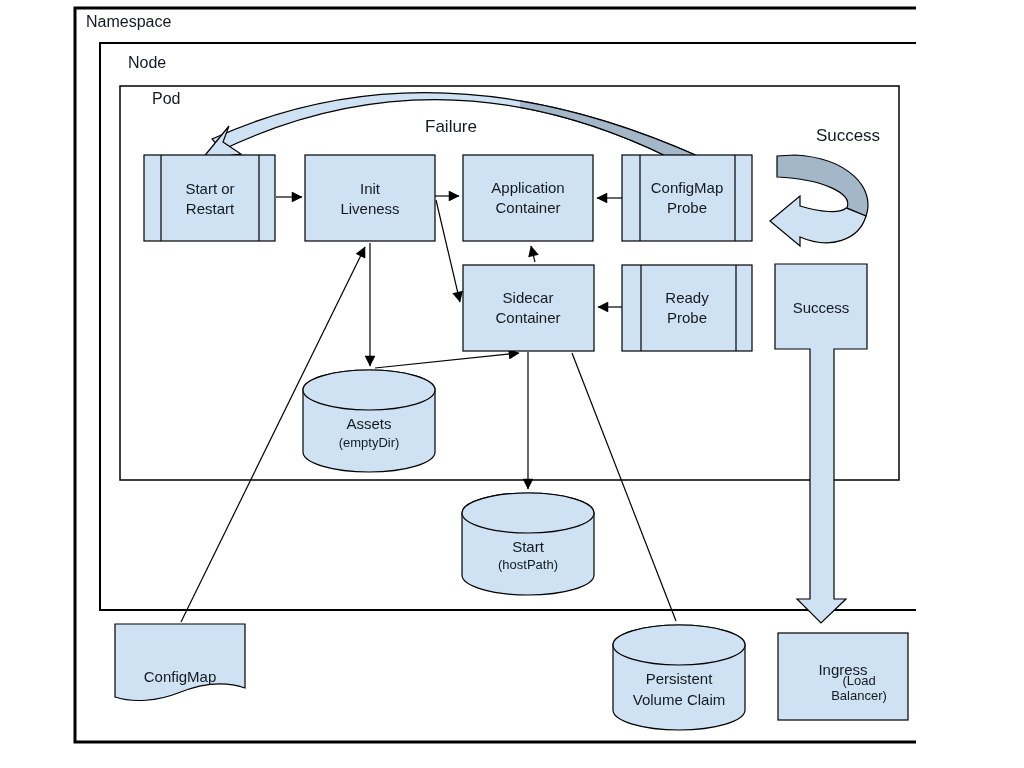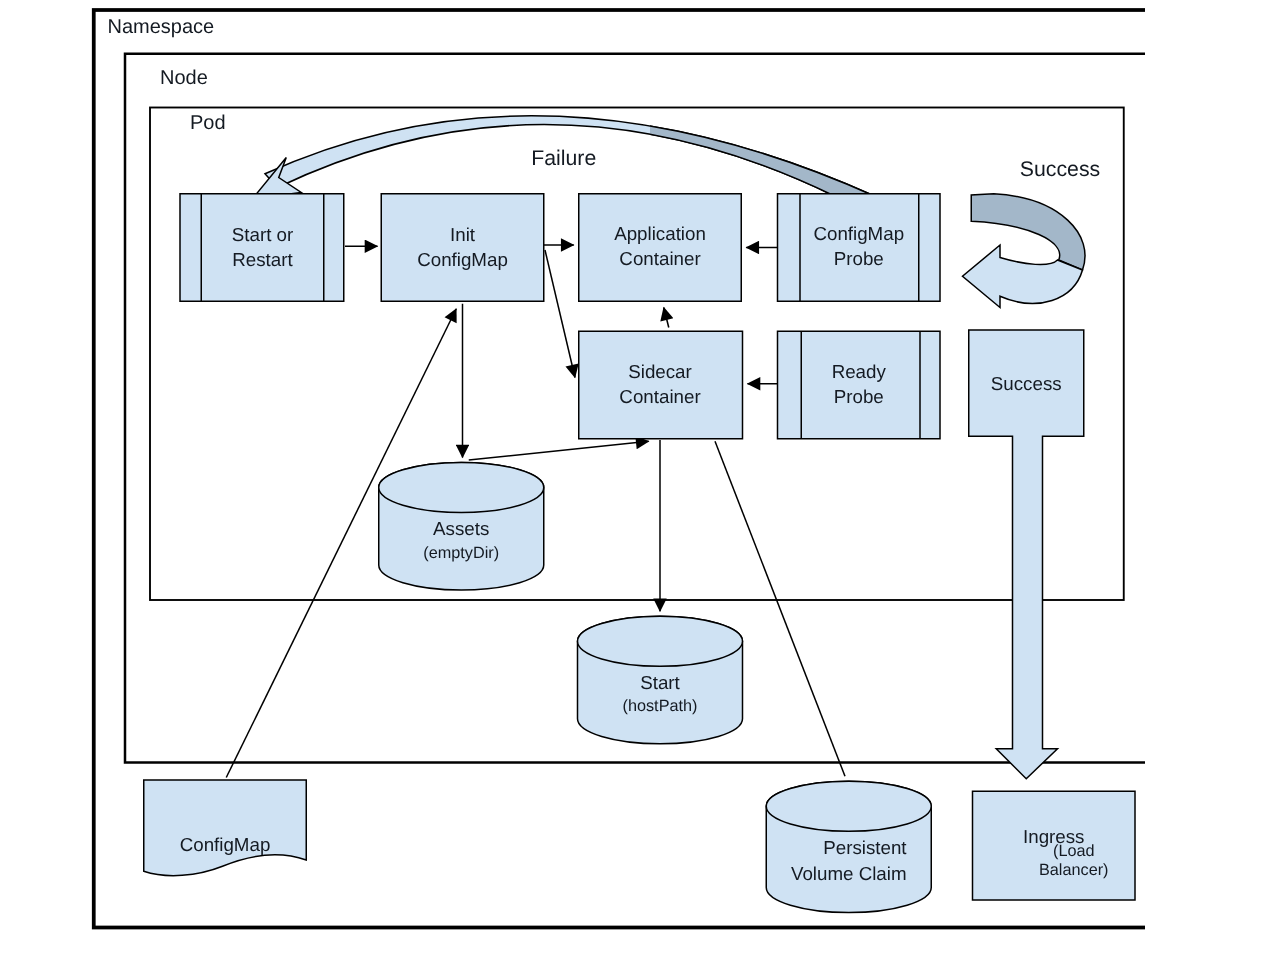--- a/index.html
+++ b/index.html
@@ -93,35 +93,35 @@
   <div class="corner" style="left:86px;  top:13px;">Namespace</div>
   <div class="corner" style="left:128px; top:54px;">Node</div>
   <div class="corner" style="left:129px; top:90px;margin-left:23px;">Pod</div>
 
   <div class="lbl big" style="left:424px; top:127px;">Failure</div>
   <div class="lbl big" style="left:821px; top:136px;">Success</div>
 
   <div class="lbl" style="left:210px; top:199px;text-align:center;">Start or
 Restart</div>
   <div class="lbl" style="left:370px; top:199px;">Init
-ConfigMap</div>
+Liveness</div>
   <div class="lbl" style="left:528px; top:198px;">Application
 Container</div>
   <div class="lbl" style="left:687px; top:198px;">ConfigMap
 Probe</div>
   <div class="lbl" style="left:528px; top:308px;">Sidecar
 Container</div>
   <div class="lbl" style="left:687px; top:308px;">Ready
 Probe</div>
   <div class="lbl" style="left:821px; top:308px;">Success</div>
 
   <div class="lbl" style="left:369px; top:424px;">Assets</div>
   <div class="lbl sub" style="left:369px; top:442px;">(emptyDir)</div>
   <div class="lbl" style="left:528px; top:547px;">Start</div>
   <div class="lbl sub" style="left:528px; top:564px;">(hostPath)</div>
-  <div class="lbl" style="left:679px; top:689px; line-height:21px;text-align:right;">Persistent
+  <div class="lbl" style="left:679px; top:689px; line-height:21px;">Persistent
 Volume Claim</div>
 
   <div class="lbl" style="left:180px; top:677px;">ConfigMap</div>
   <div class="lbl" style="left:843px; top:670px;text-align:center;">Ingress</div>
   <div class="lbl sub" style="left:843px; top:688px;margin-left:16px;">(Load Balancer)</div>
 
 </div>
 
 </body></html>

